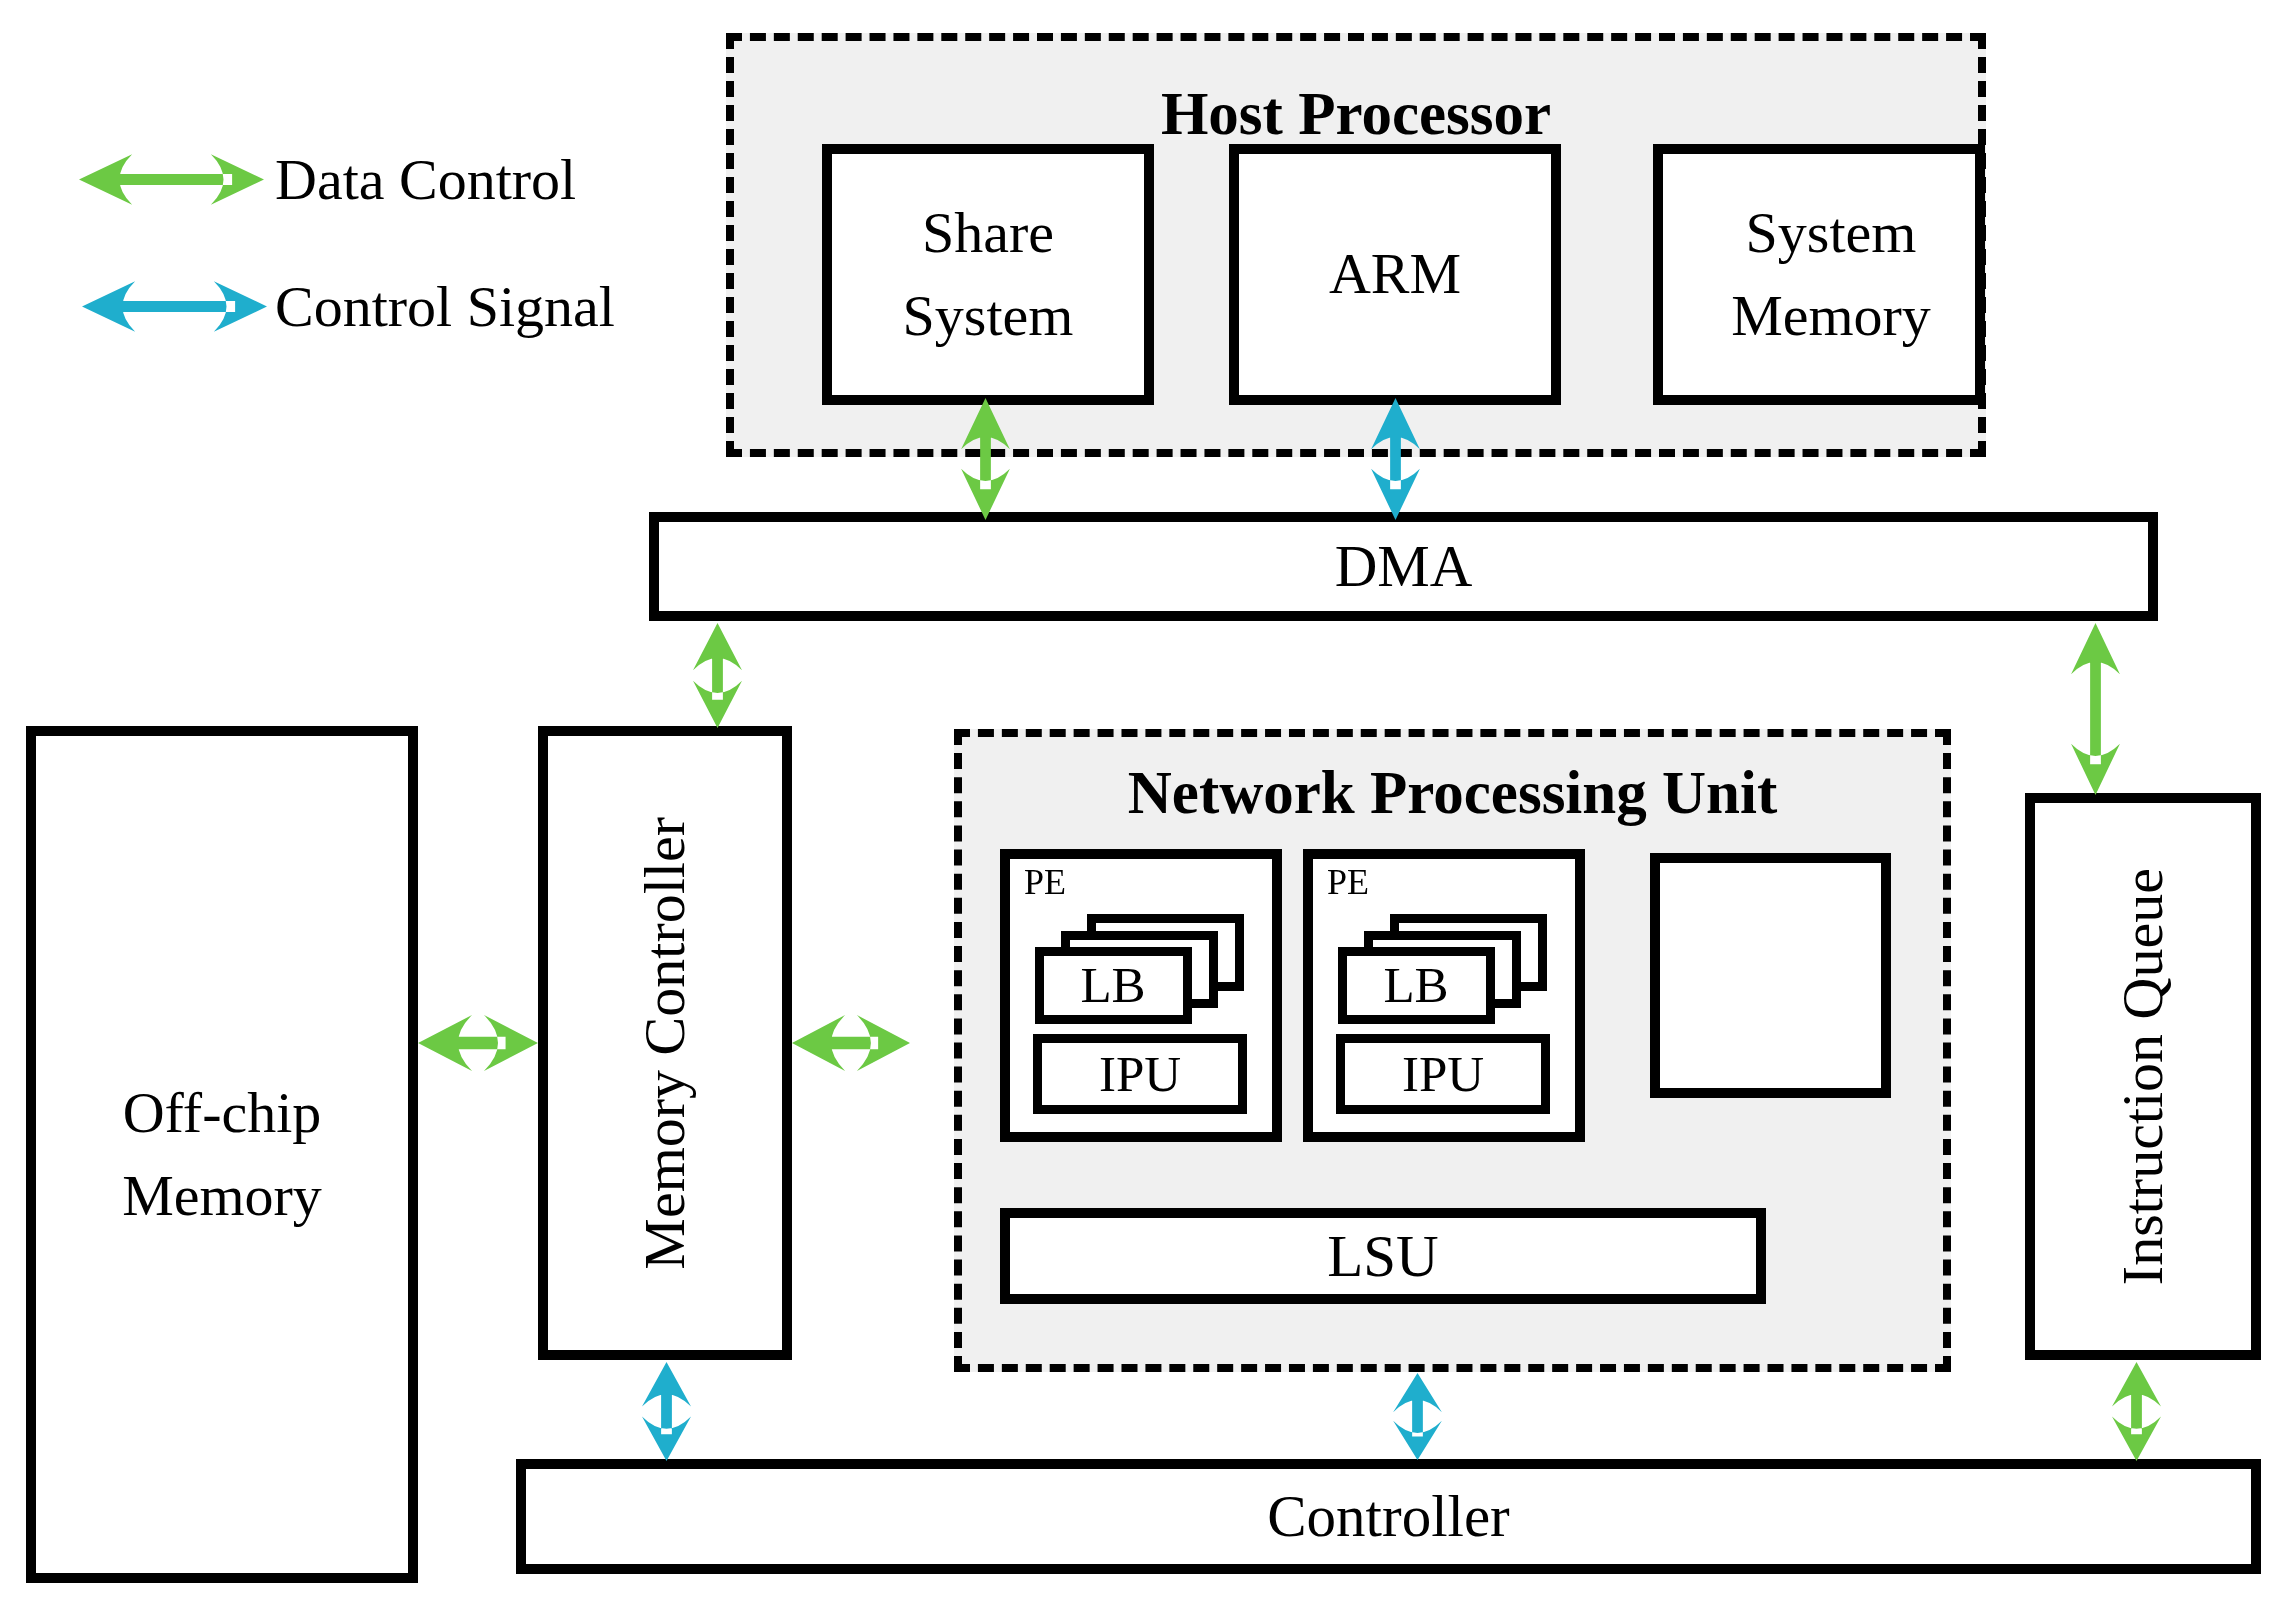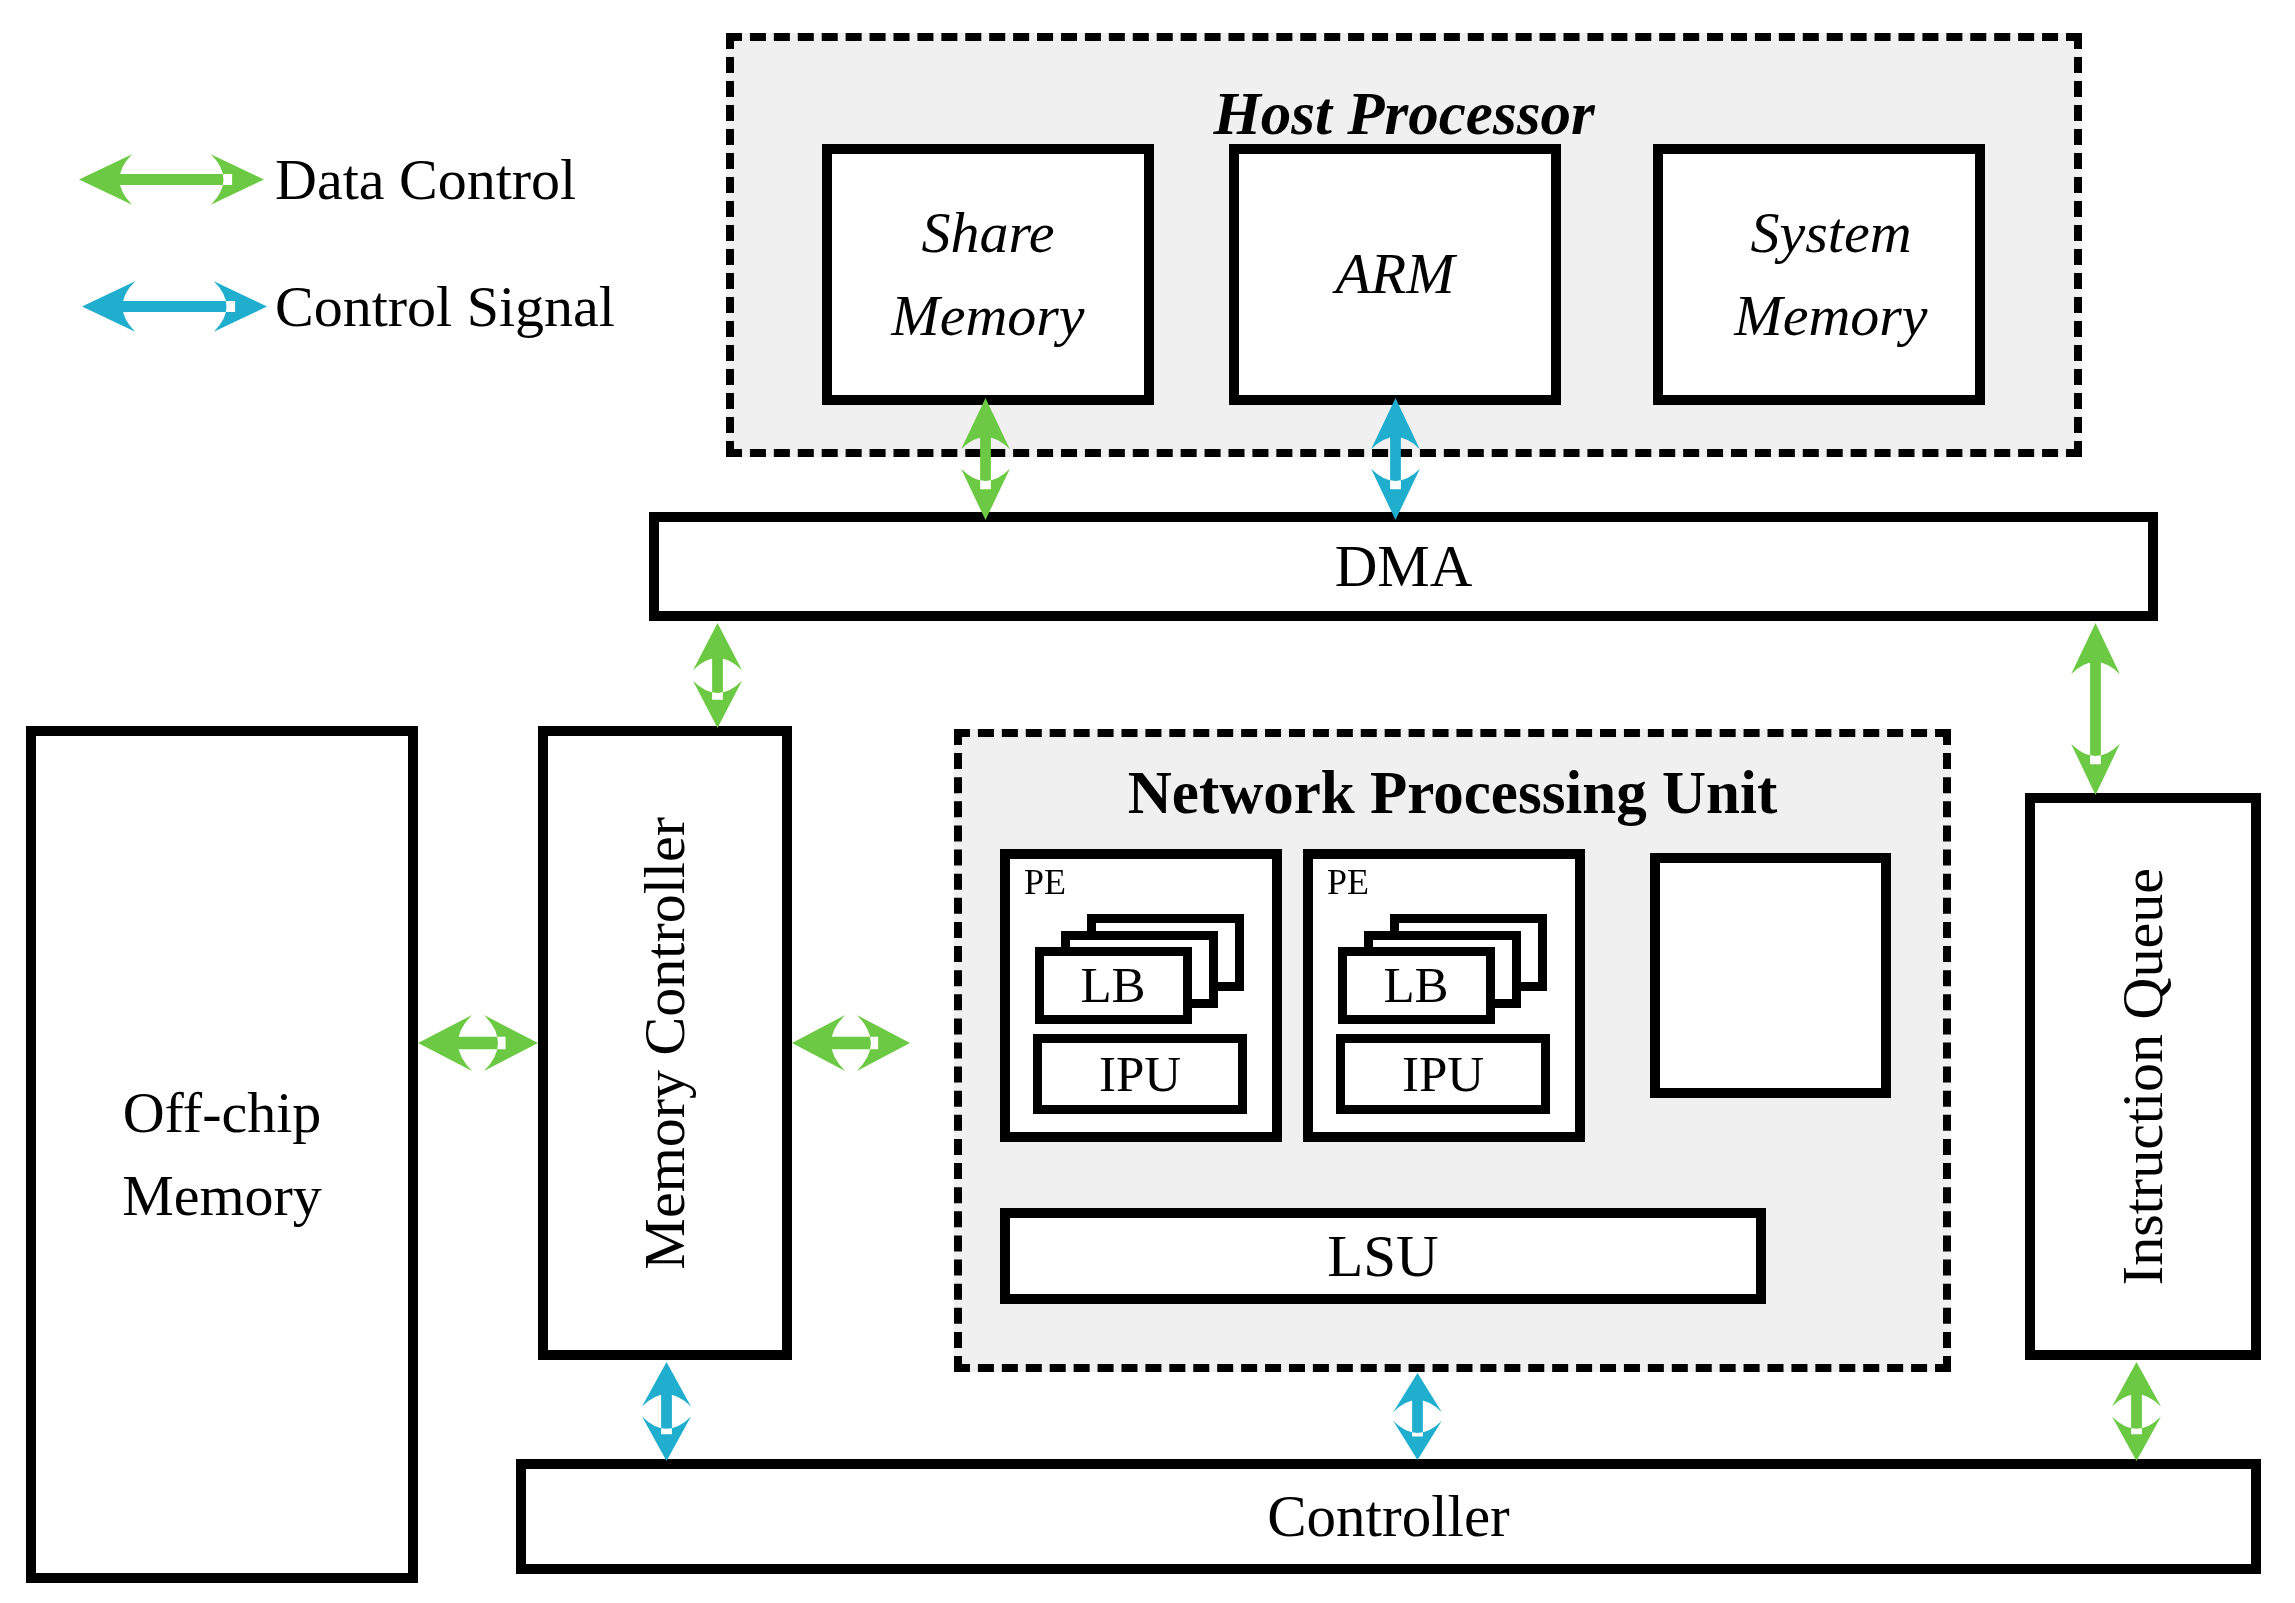--- a/index.html
+++ b/index.html
@@ -63,23 +63,23 @@
     </div>
   <div class="legend-label" style="left:275px;top:148px;">Data Control</div>
 
   <div class="arrow" style="left:82px;top:281px;width:185px;height:51px">
       <svg width="185" height="51" viewBox="0 0 212 58">
         <path d="M0 29 L60.900000000000006 0 Q31.900000000000006 29 60.900000000000006 58 Z M212 29 L151.1 0 Q180.1 29 151.1 58 Z M36.54 22.62 L175.46 22.62 L175.46 35.38 L36.54 35.38 Z" fill="#1FAECD"></path>
       </svg>
     </div>
   <div class="legend-label" style="left:275px;top:275px;">Control Signal</div>
 
-  <div class="panel" style="left:726px;top:33px;width:1356px;height:424px;font-style:italic;">
+  <div class="panel" style="left:726px;top:33px;width:1260px;height:424px;">
     <div class="panel-title" style="top:42px;">Host Processor</div>
-    <div class="box" style="left:88px;top:103px;width:332px;height:261px;">Share Memory</div>
+    <div class="box" style="left:88px;top:103px;width:332px;height:261px;">Share System</div>
     <div class="box" style="left:495px;top:103px;width:332px;height:261px;">ARM</div>
     <div class="box" style="left:919px;top:103px;width:332px;height:261px;padding-left:24px;">System Memory</div>
   </div>
 
   <div class="box bar" style="left:649px;top:512px;width:1509px;height:109px;">DMA</div>
 
   <div class="box" style="left:26px;top:726px;width:392px;height:857px;">Off-chip Memory</div>
 
   <div class="box" style="left:538px;top:726px;width:254px;height:634px;">
     <span class="vtext">Memory Controller</span>

